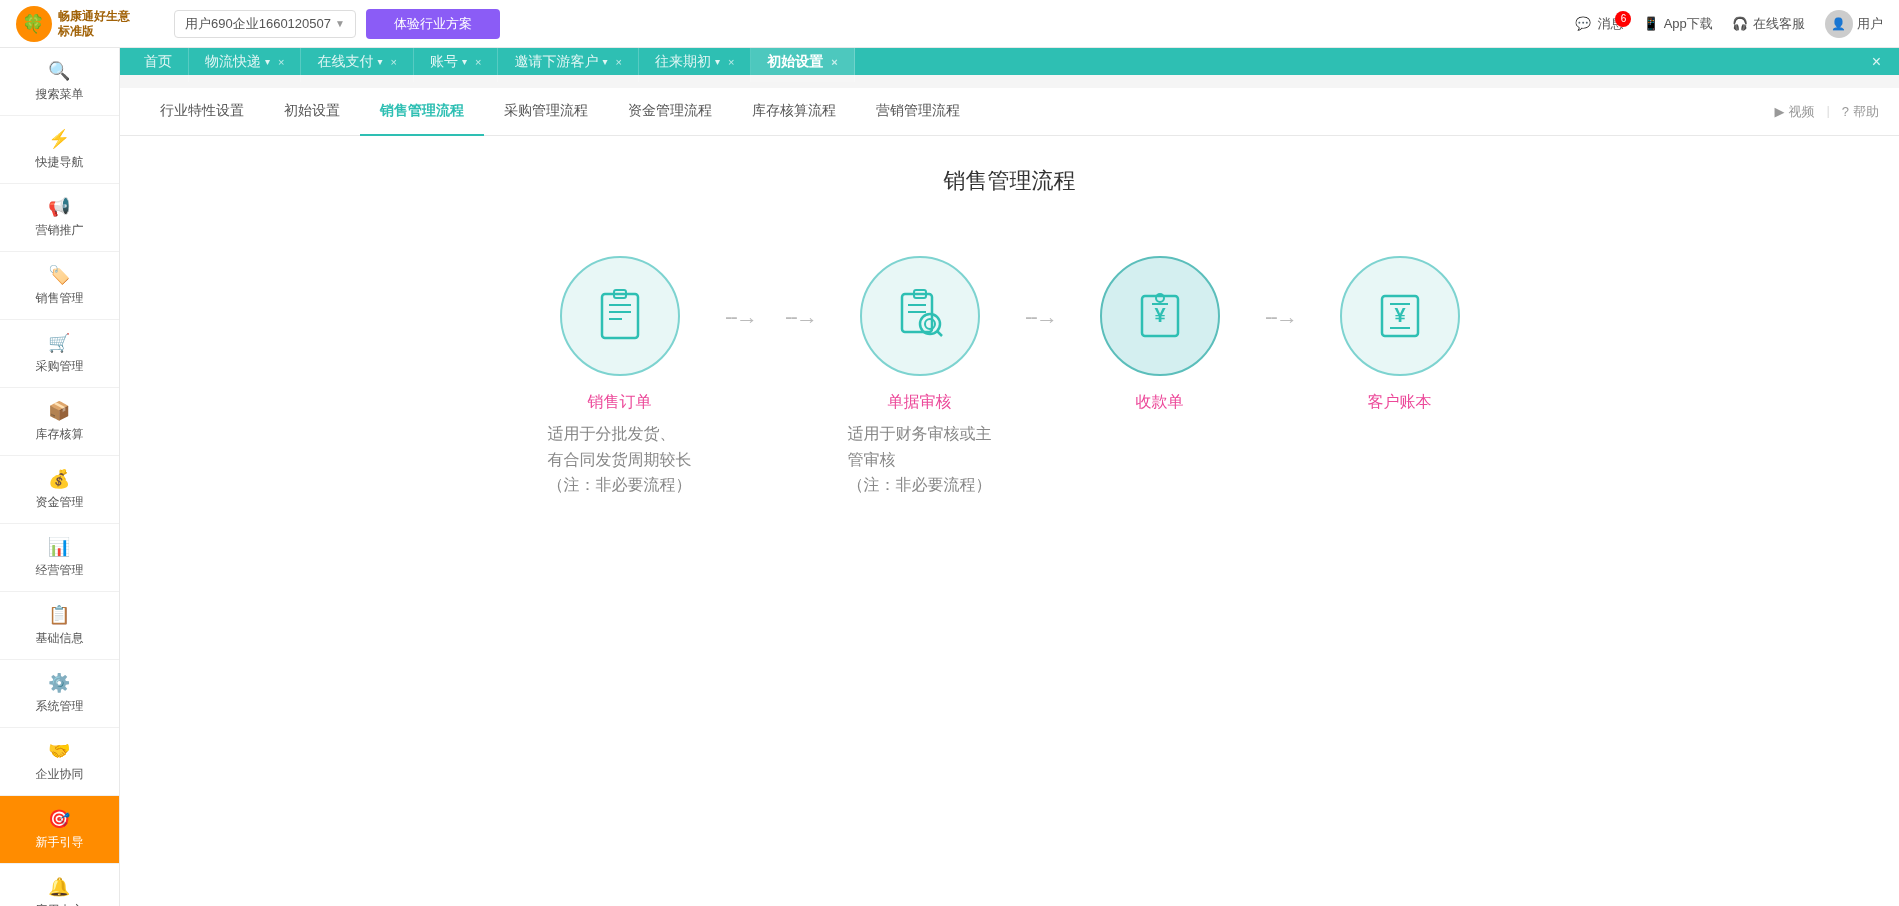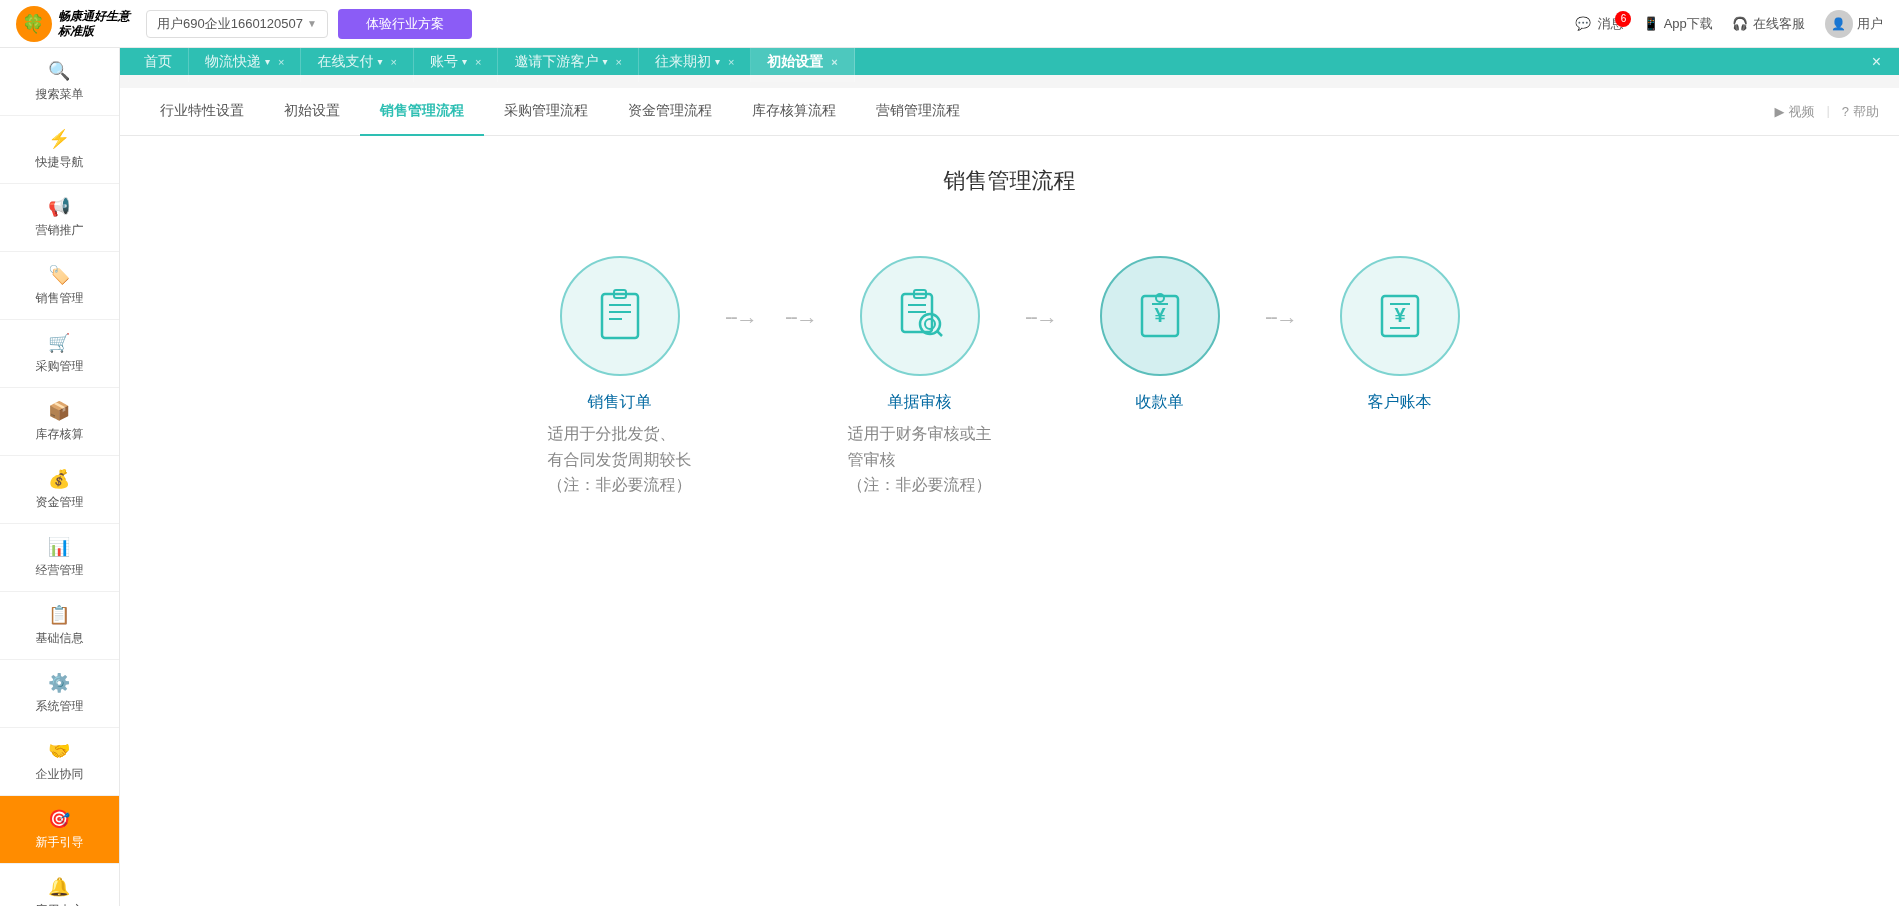--- a/index.html
+++ b/index.html
@@ -7,25 +7,25 @@
 
     
     .top-bar {
       display: flex; align-items: center; justify-content: space-between;
       background: #fff; height: 48px; padding: 0 16px;
       border-bottom: 1px solid #e8e8e8; position: fixed; top: 0; left: 0; right: 0; z-index: 100;
     }
     .top-bar-left { display: flex; align-items: center; gap: 10px; }
     .logo-area { display: flex; align-items: center; gap: 6px; width: 120px; }
     .logo-icon { width: 36px; height: 36px; background: #ff8c00; border-radius: 50%; display: flex; align-items: center; justify-content: center; color: white; font-size: 18px; }
-    .logo-text { font-size: 12px; color: #000000; font-weight: bold; line-height: 1.2; font-style: italic; }
+    .logo-text { font-size: 12px; color: #a16207; font-weight: bold; line-height: 1.2; }
     .user-selector {
       display: flex; align-items: center; gap: 4px;
       border: 1px solid #ddd; border-radius: 4px; padding: 4px 10px;
-      background: #fff; cursor: pointer; font-size: 13px; color: #555;
+      background: #fff; cursor: pointer; font-size: 13px; color: #555; margin-left: 28px;
     }
     .user-selector .arrow { color: #999; font-size: 10px; }
     .try-btn {
       background: #8b5cf6; color: #fff; border: none; border-radius: 4px;
       padding: 6px 28px; cursor: pointer; font-size: 13px;
     }
     .top-bar-right { display: flex; align-items: center; gap: 20px; font-size: 13px; color: #555; }
     .top-bar-right .item { display: flex; align-items: center; gap: 4px; cursor: pointer; }
     .msg-wrap { position: relative; display: flex; align-items: center; }
     .avatar { width: 28px; height: 28px; background: #ccc; border-radius: 50%; display: flex; align-items: center; justify-content: center; font-size: 12px; }
@@ -86,21 +86,21 @@
     .flow-diagram { display: flex; align-items: flex-start; justify-content: center; gap: 0; }
     .flow-step { display: flex; flex-direction: column; align-items: center; width: 180px; }
     .flow-circle {
       width: 120px; height: 120px; border-radius: 50%;
       border: 2px solid #7dd3d0; background: #e8f7f6;
       display: flex; align-items: center; justify-content: center;
       font-size: 48px; color: #2ebfb3; margin-bottom: 16px;
     }
     .flow-circle.darker { background: #d4eff0; border-color: #5bbebb; }
     .flow-circle svg { width: 56px; height: 56px; }
-    .flow-step-name { font-size: 16px; color: #0369a1; margin-bottom: 8px; text-align: center; }
+    .flow-step-name { font-size: 16px; color: #ec4899; margin-bottom: 8px; text-align: center; }
     .flow-step-desc { font-size: 16px; color: #888; text-align: left; line-height: 1.6; }
     .flow-arrow {
       display: flex; align-items: center; justify-content: center;
       width: 60px; padding-top: 48px; flex-shrink: 0;
       font-size: 22px; color: #bbb; letter-spacing: -4px;
     }
   </style>
 </head>
 <body>
 

